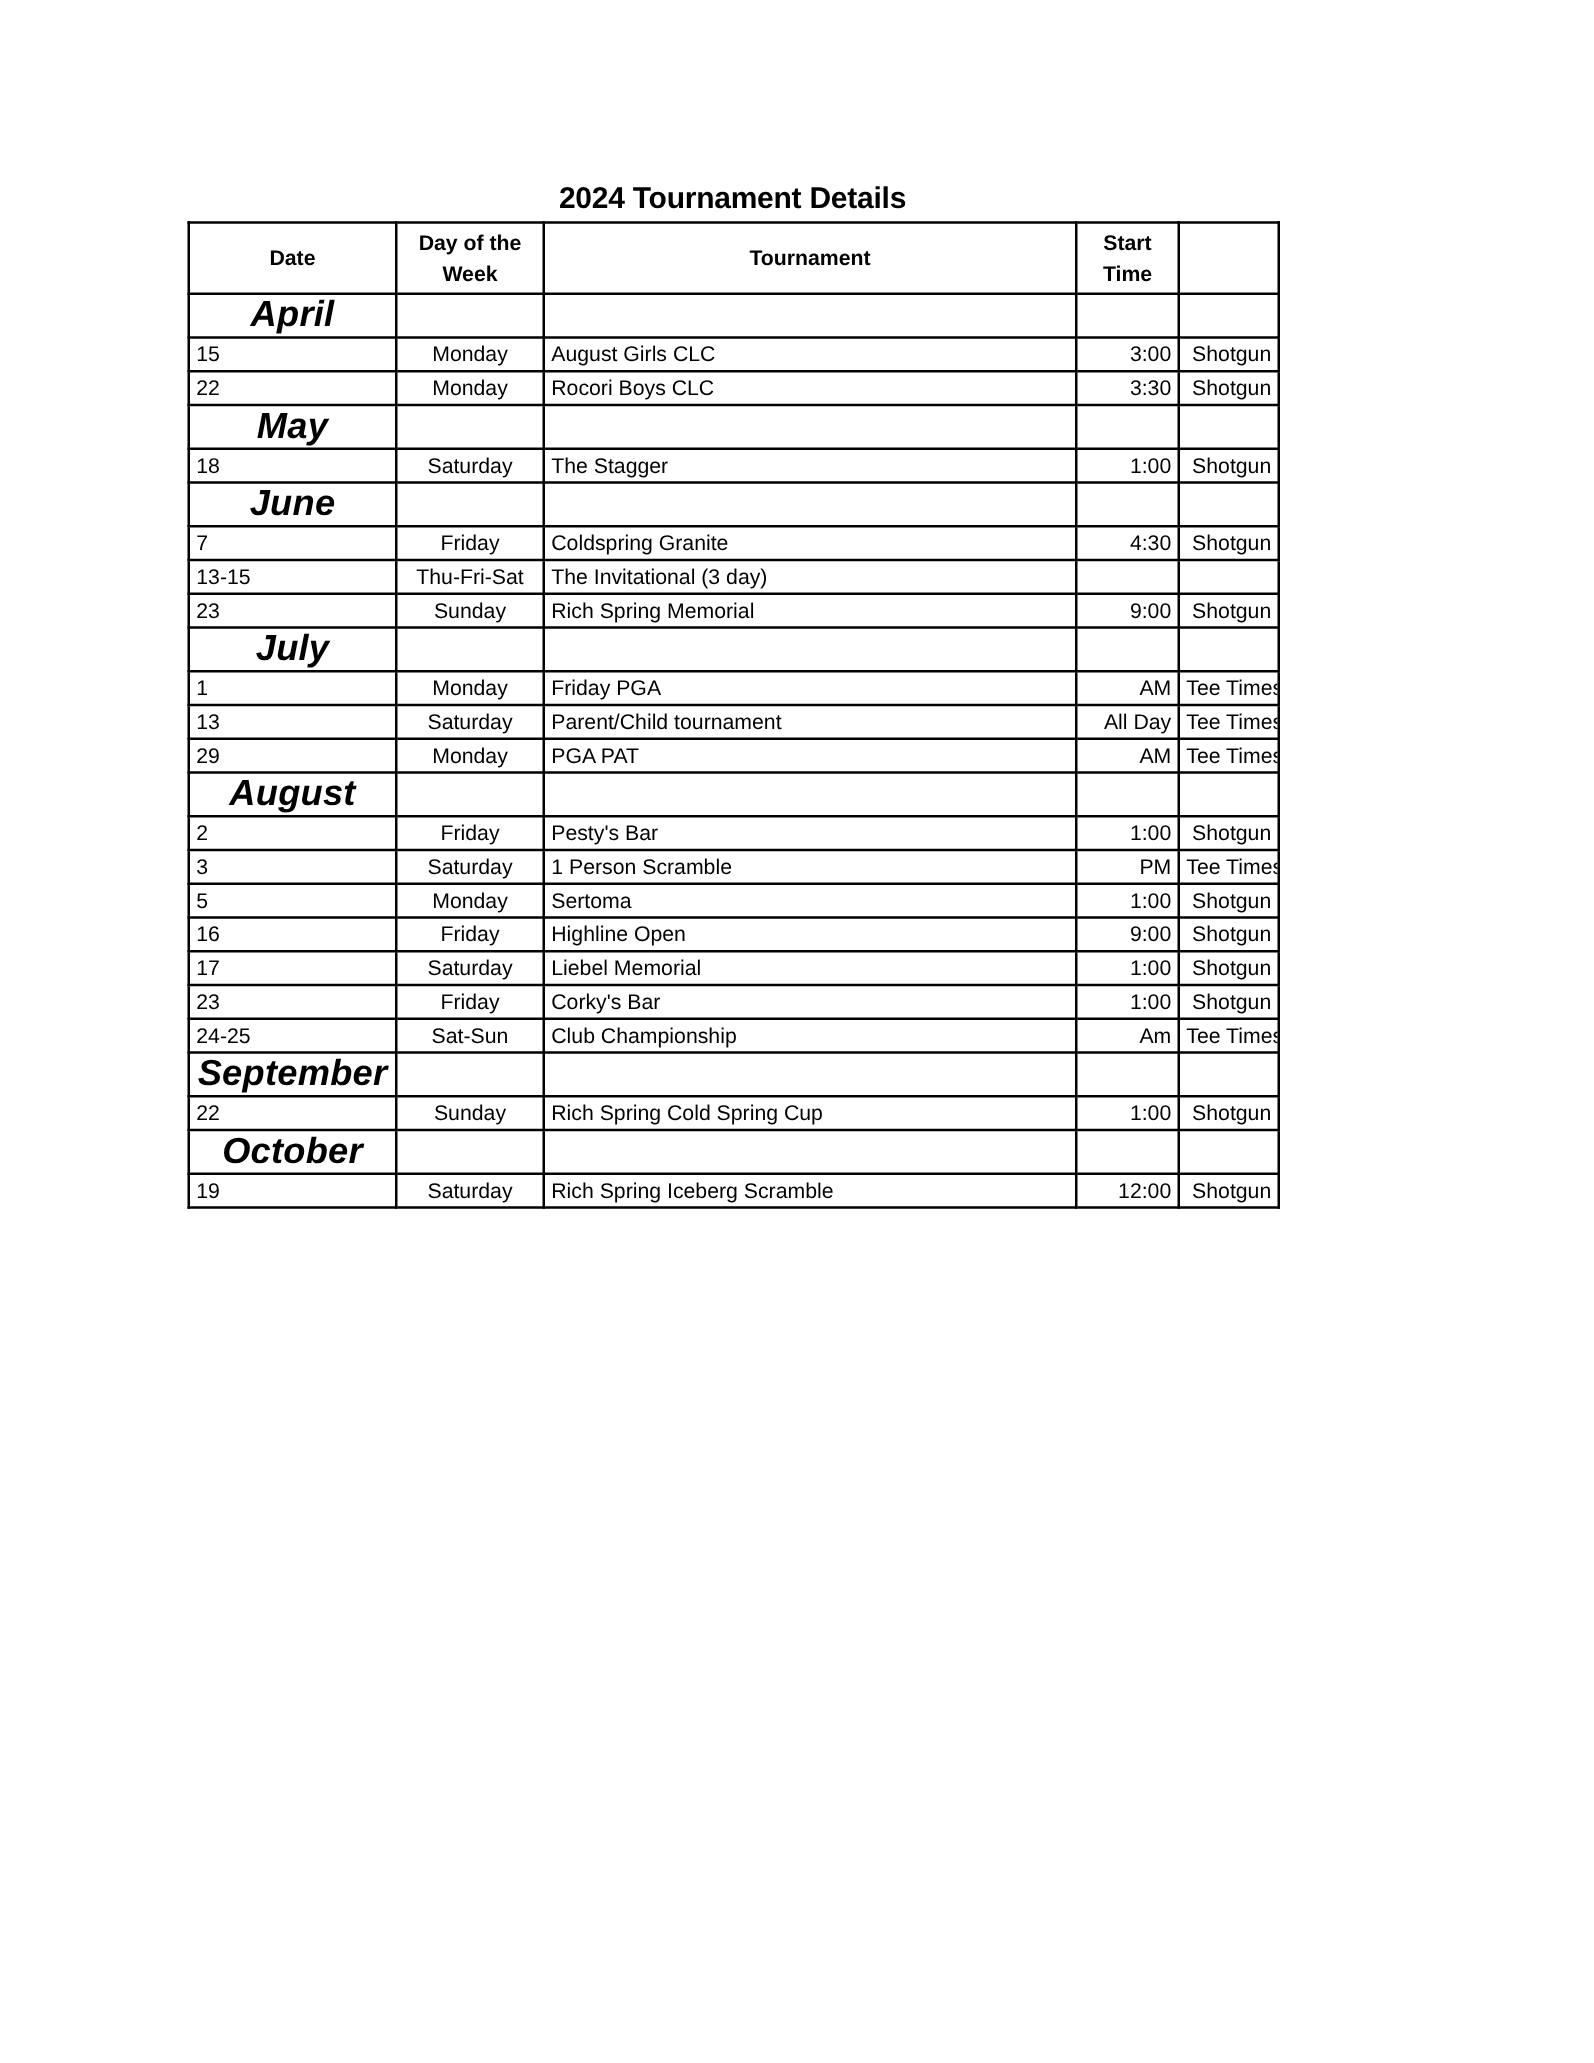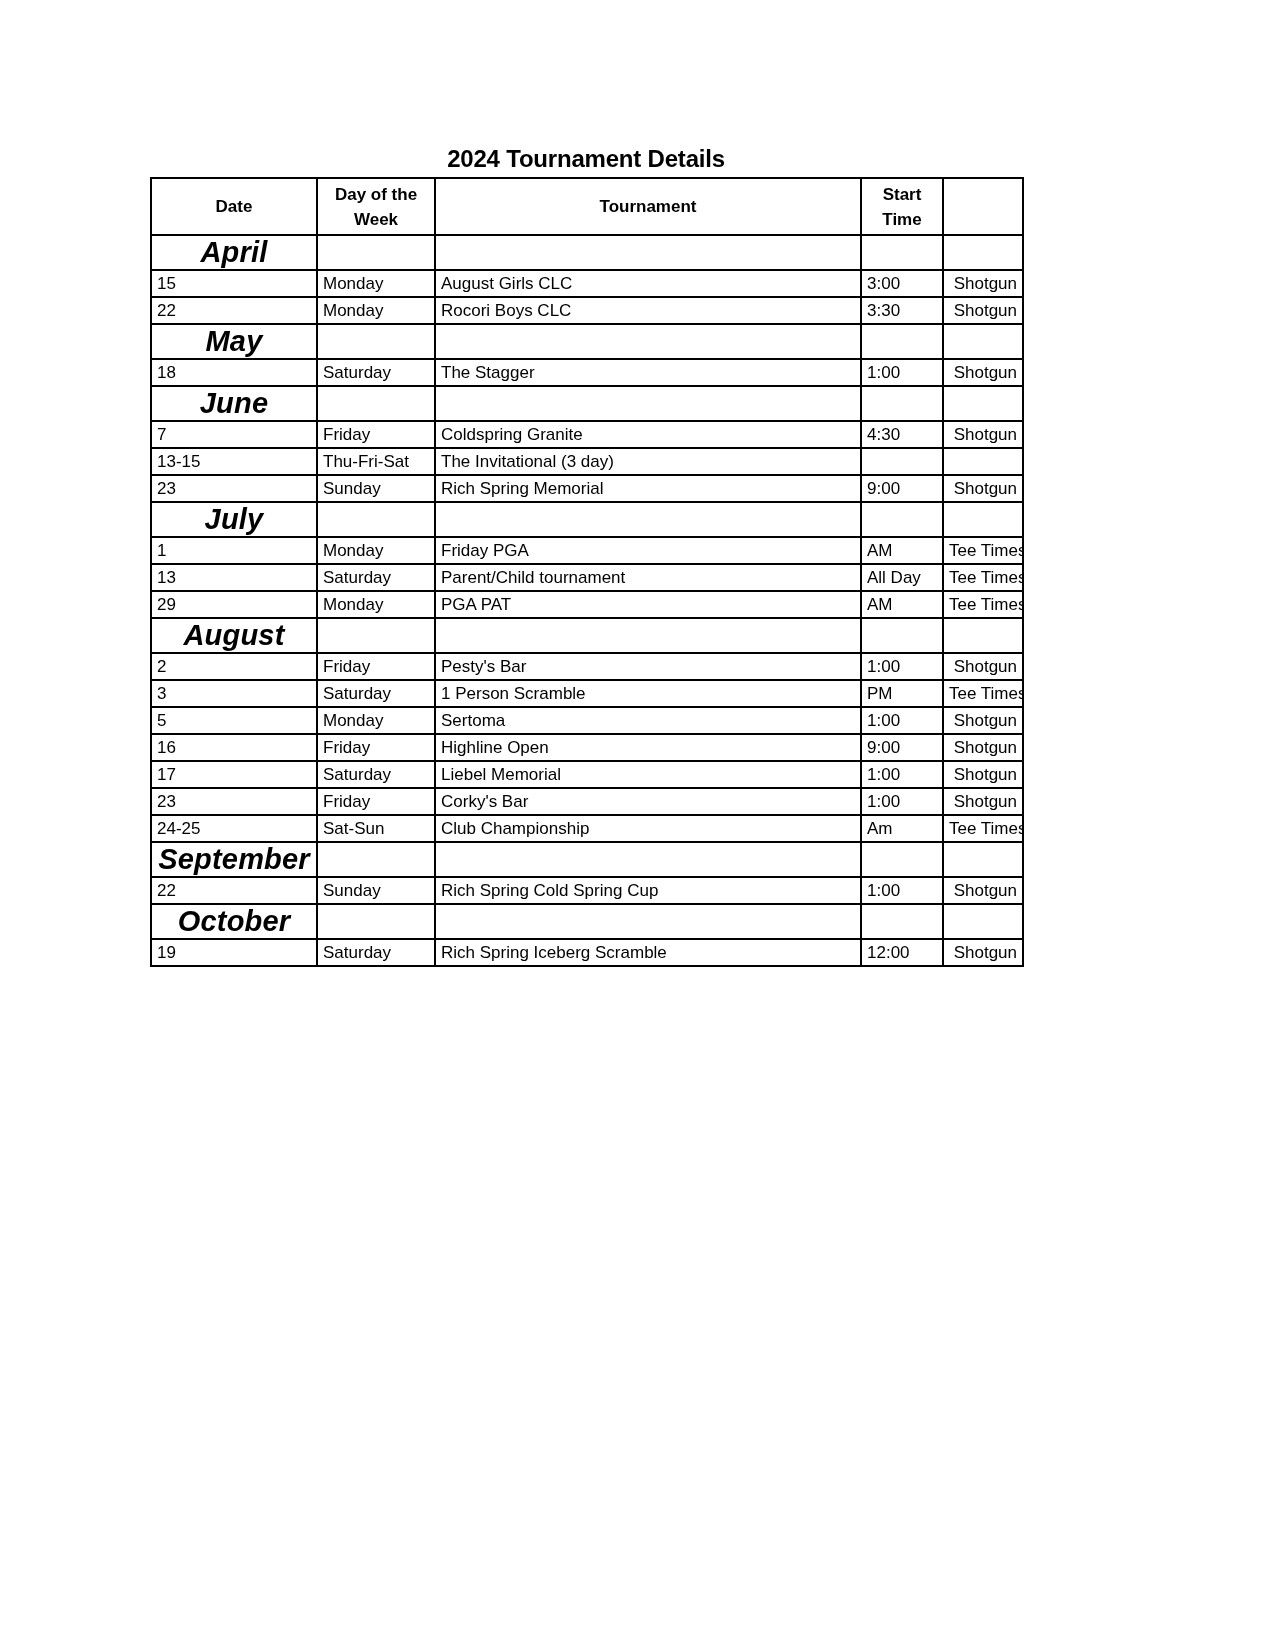--- a/index.html
+++ b/index.html
@@ -71,23 +71,23 @@
     font-size: 29px;
     font-weight: bold;
     font-style: italic;
     text-align: center;
     letter-spacing: 0.2px;
   }
   tr.event-row td {
     height: 25px;
   }
   td.col-date   { text-align: left; }
-  td.col-day    { }
+  td.col-day    { text-align: center; }
   td.col-tourn  { text-align: left; }
-  td.col-time   { text-align: left; }
+  td.col-time   { text-align: right; }
   td.col-format { text-align: right; padding-left: 6px; }
 </style>
 </head>
 <body>
 
 <div id="page">
 
   <div class="doc-title">2024 Tournament Details</div>
 
   <table class="schedule">

